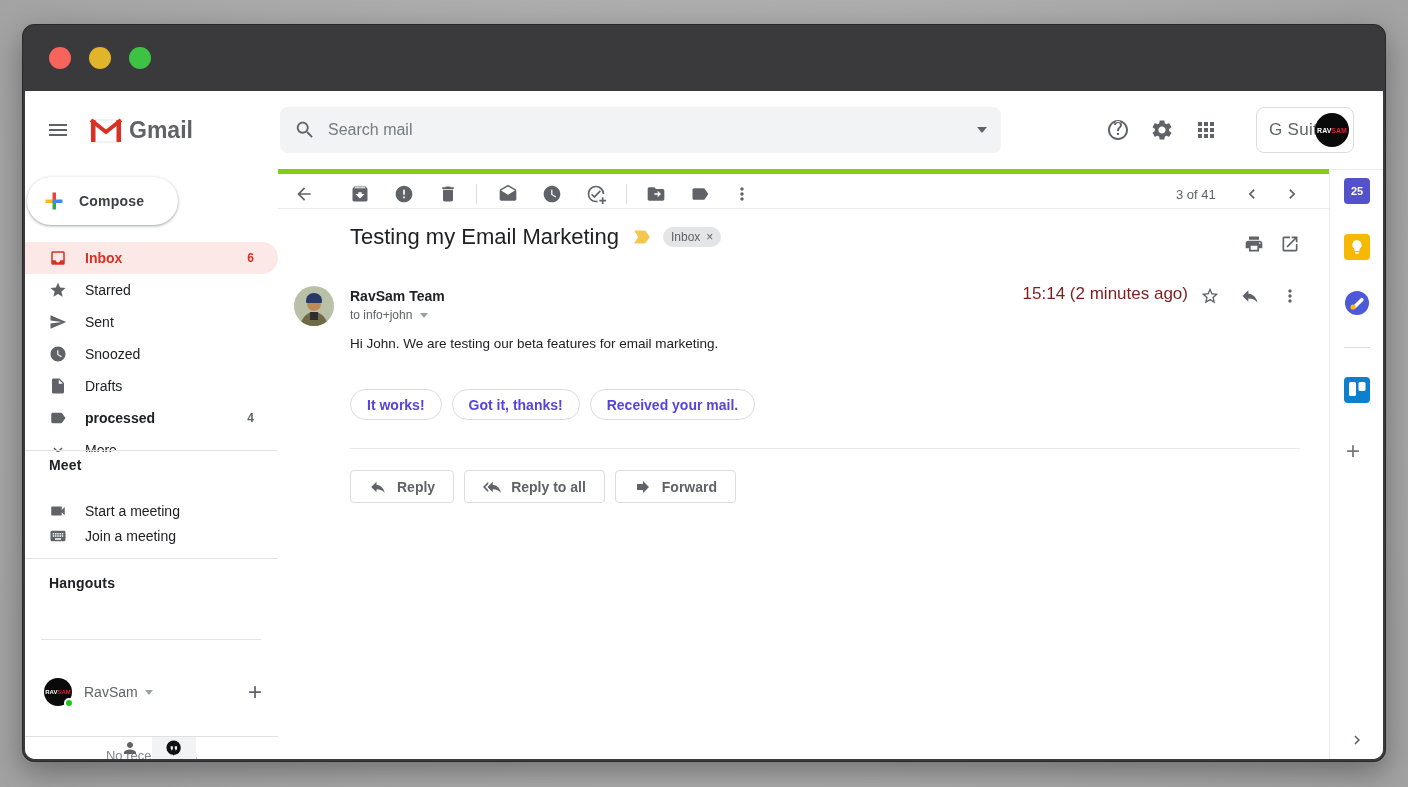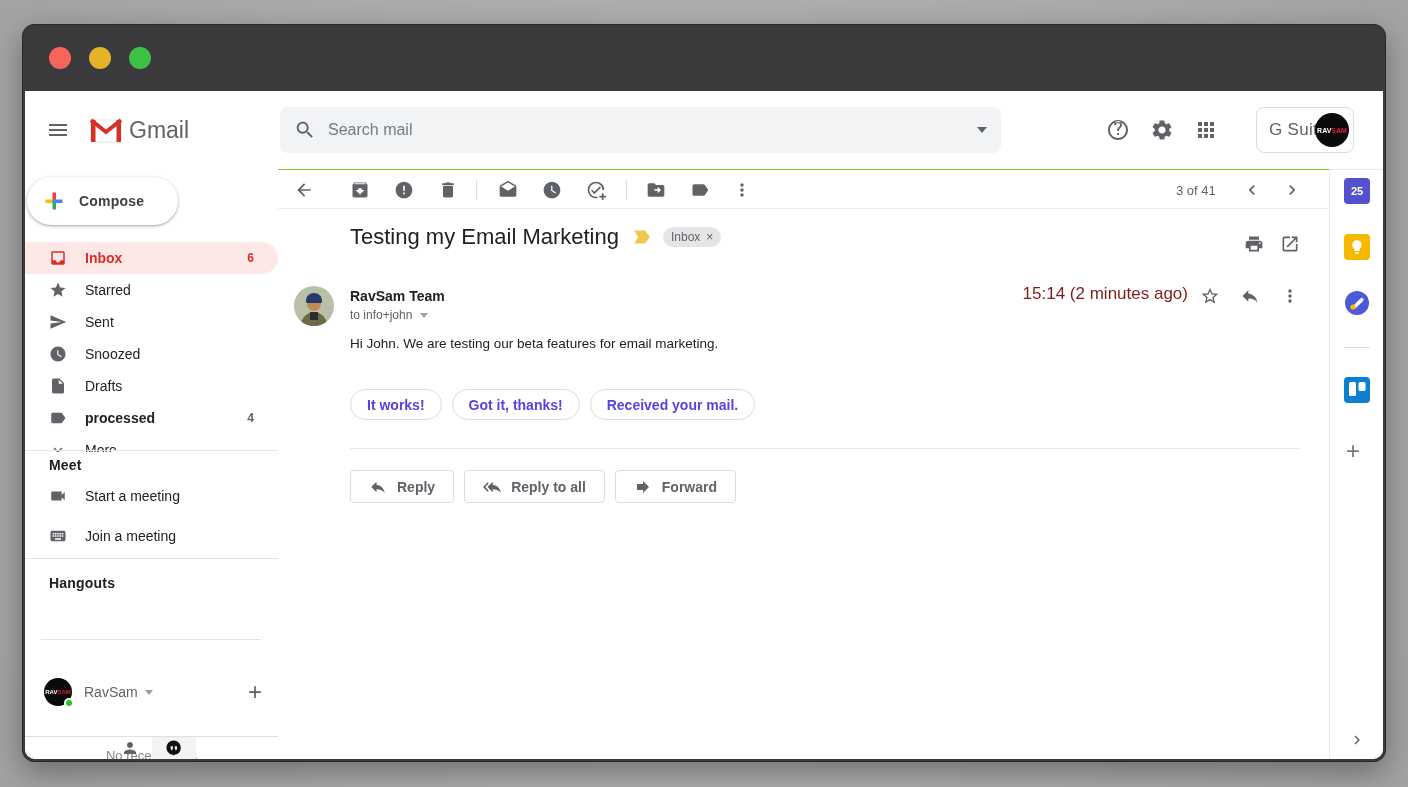--- a/index.html
+++ b/index.html
@@ -20,21 +20,21 @@
   .content {
     position:absolute; left:2px; right:2px; top:66px; bottom:2px;
     background:#fff; border-radius:0 0 10px 10px; overflow:hidden;
   }
   .ic { display:block; fill:#5f6368; }
 
   
   .gheader { position:absolute; top:0; left:0; right:0; height:78px; background:#fff; }
   .hamburger { position:absolute; left:21px; top:27px; width:24px; height:24px; cursor:pointer; }
   .gmail-logo { position:absolute; left:64px; top:27px; }
-  .gmail-word { position:absolute; left:104px; top:26px; font-size:23px; color:#5f6368; }
+  .gmail-word { position:absolute; left:104px; top:26px; font-size:23px; color:#5f6368;font-weight:bold; }
   .searchbar {
     position:absolute; left:255px; top:16px; width:721px; height:46px;
     background:#f1f3f4; border-radius:8px; display:flex; align-items:center; padding:0 14px;
   }
   .search-input { flex:1; border:none; background:transparent; outline:none; font-size:16px; color:#202124; margin-left:12px; font-family:"Liberation Sans",sans-serif; }
   .search-input::placeholder { color:#747b81; }
   .caret-down { width:0; height:0; border-left:5px solid transparent; border-right:5px solid transparent; border-top:6px solid #5f6368; }
   .hdr-ic { position:absolute; top:27px; width:24px; height:24px; cursor:pointer; }
   .gsuite-box {
     position:absolute; left:1231px; top:16px; width:98px; height:46px;
@@ -69,21 +69,21 @@
   .hang-row { position:absolute; left:19px; top:509px; width:218px; height:28px; display:flex; align-items:center; cursor:pointer; }
   .hang-name { margin-left:12px; font-size:14px; color:#5f6368; }
   .hang-caret { margin-left:7px; width:0; height:0; border-left:4px solid transparent; border-right:4px solid transparent; border-top:5px solid #9aa0a6; }
   .hang-plus { margin-left:auto; font-size:24px; color:#5f6368; font-weight:400; cursor:pointer; }
   .chats-empty { position:absolute; left:0; top:579px; width:253px; text-align:center; font-size:13px; color:#80868b; }
   .side-bottom { position:absolute; left:0; bottom:0; width:253px; height:23px; border-top:1px solid #e0e0e0; display:flex; align-items:center; justify-content:center; }
   .sb-tab { width:44px; height:22px; display:flex; align-items:center; justify-content:center; cursor:pointer; }
   .sb-tab.sel { background:#f1f3f4; }
 
   
-  .toolbar { position:absolute; left:253px; top:78px; width:1053px; height:40px; border-top:1px solid #84cc16; border-bottom:1px solid #ececec; background:#fff; }
+  .toolbar { position:absolute; left:253px; top:78px; width:1053px; height:40px; border-top:5px solid #84cc16; border-bottom:1px solid #ececec; background:#fff; }
   .tb-ic { position:absolute; top:10px; width:20px; height:20px; cursor:pointer; }
   .tb-sep { position:absolute; top:10px; width:1px; height:20px; background:#dadce0; }
   .tb-pg { position:absolute; top:13px; font-size:13px; color:#5f6368; }
 
   
   .subject-row { position:absolute; left:325px; top:131px; height:30px; display:flex; align-items:center; }
   .subject { font-size:22px; color:#202124; }
   .chip { margin-left:10px; background:#e3e5e6; border-radius:10px; padding:3px 8px; font-size:12px; color:#5f6368; display:flex; align-items:center; cursor:pointer; }
   .chip-x { margin-left:6px; color:#5f6368; font-size:12px; cursor:pointer; }
   .msg-avatar { position:absolute; left:269px; top:195px; width:40px; height:40px; border-radius:50%; overflow:hidden; }
@@ -215,21 +215,21 @@
         <div class="nav-row">
           <svg class="ic" viewBox="0 0 24 24">
               <path d="M16.59 8.59L12 13.17 7.41 8.59 6 10l6 6 6-6z"></path>
             </svg>
           <span>More</span>
         </div>
       </div>
 
       <div class="side-div" style="top:281px; box-shadow:0 3px 4px -3px rgba(0,0,0,.15);"></div>
       <div class="section-h" style="top:288px;">Meet</div>
-      <div class="meet-row nav-row" style="top:311px;">
+      <div class="meet-row nav-row" style="top:326px;">
         <svg class="ic" viewBox="0 0 24 24">
             <path d="M17 10.5V7c0-.55-.45-1-1-1H4c-.55 0-1 .45-1 1v10c0 .55.45 1 1 1h12c.55 0 1-.45 1-1v-3.5l4 4v-11l-4 4z"></path>
           </svg>
         <span>Start a meeting</span>
       </div>
       <div class="meet-row nav-row" style="top:351px;">
         <svg class="ic" viewBox="0 0 24 24">
             <path d="M20 5H4c-1.1 0-1.99.9-1.99 2L2 17c0 1.1.9 2 2 2h16c1.1 0 2-.9 2-2V7c0-1.1-.9-2-2-2zm-9 3h2v2h-2V8zm0 3h2v2h-2v-2zM8 8h2v2H8V8zm0 3h2v2H8v-2zm-1 2H5v-2h2v2zm0-3H5V8h2v2zm9 7H8v-2h8v2zm0-4h-2v-2h2v2zm0-3h-2V8h2v2zm3 3h-2v-2h2v2zm0-3h-2V8h2v2z"></path>
           </svg>
         <span>Join a meeting</span>

